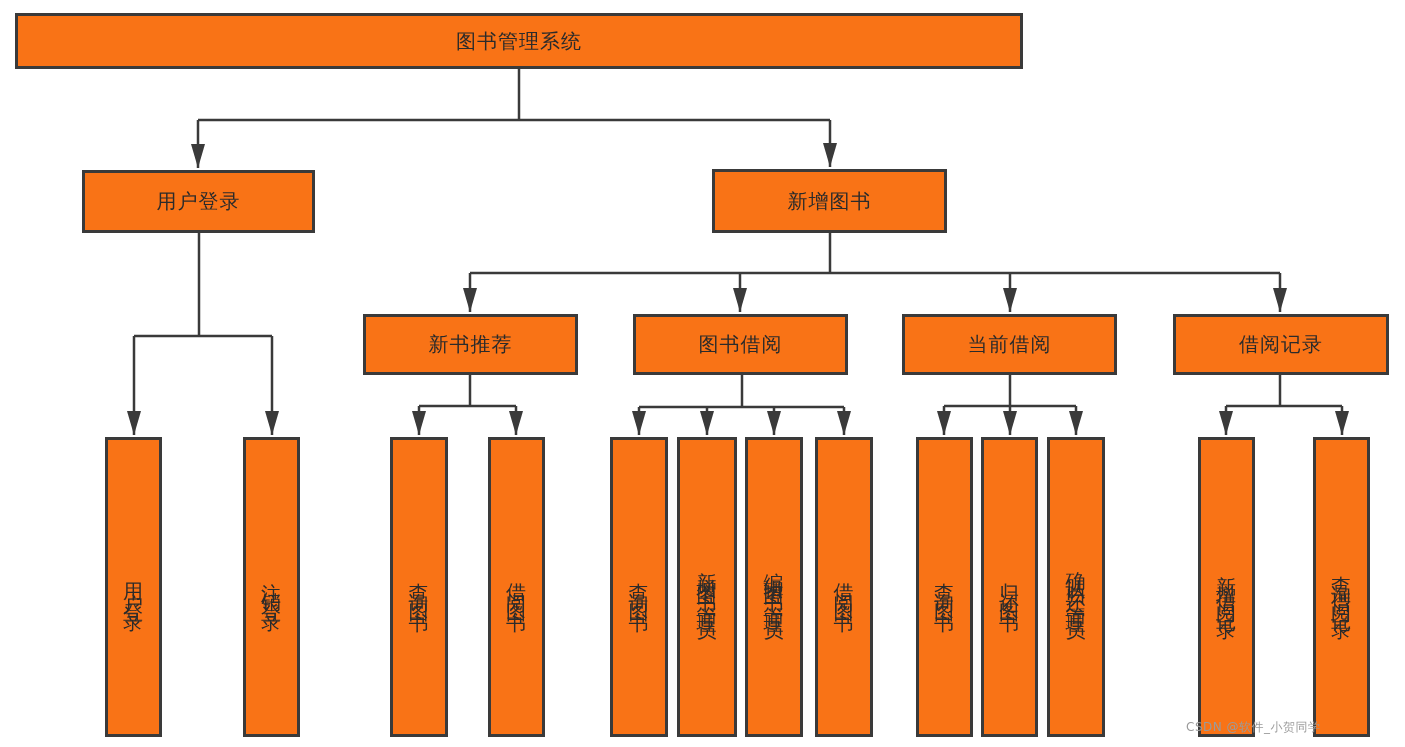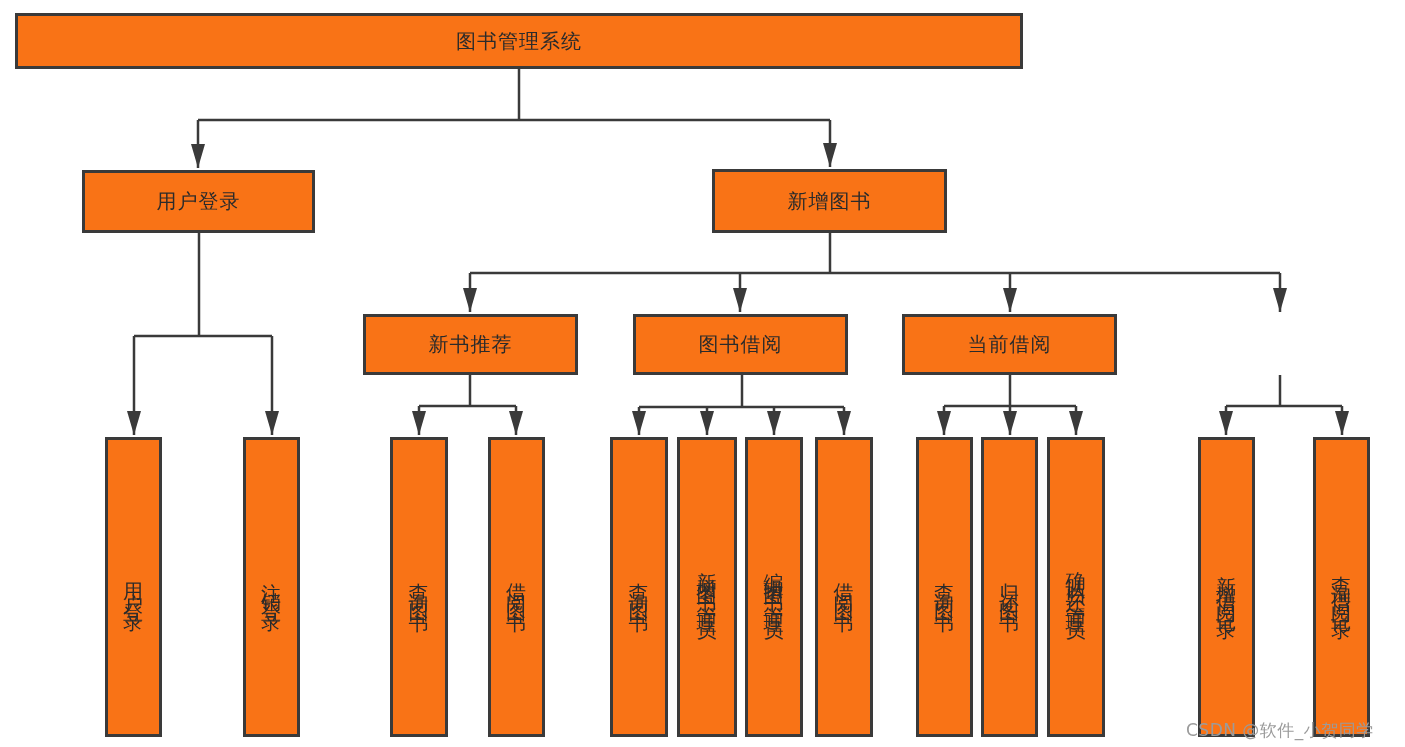--- a/index.html
+++ b/index.html
@@ -31,21 +31,21 @@
     text-orientation:upright;
     font-size:20px;
     letter-spacing:10px;
     color:#2b2b2b;
     line-height:1;
   }
   .watermark{
     position:absolute;
     left:1186px;
     top:719px;
-    font-size:17px;
+    font-size:12px;
     color:#9b9b9b;
     white-space:nowrap;
     letter-spacing:0.5px;
   }
 </style>
 </head>
 <body>
 
 <div class="canvas">
 
@@ -112,20 +112,23 @@
 
   <div class="box" style="left:363px;top:314px;width:215px;height:61px;text-align:center;">
     <span class="htext">新书推荐</span>
   </div>
   <div class="box" style="left:633px;top:314px;width:215px;height:61px;">
     <span class="htext">图书借阅</span>
   </div>
   <div class="box" style="left:902px;top:314px;width:215px;height:61px;">
     <span class="htext">当前借阅</span>
   </div>
+  <div class="box" style="left:1173px;top:314px;width:216px;height:61px;">
+    <span class="htext">借阅记录</span>
+  </div>
 
   <div class="box" style="left:105px;top:437px;width:57px;height:300px;">
     <span class="vtext">用户登录</span>
   </div>
   <div class="box" style="left:243px;top:437px;width:57px;height:300px;">
     <span class="vtext">注销登录</span>
   </div>
 
   <div class="box" style="left:390px;top:437px;width:58px;height:300px;">
     <span class="vtext">查询图书</span>

